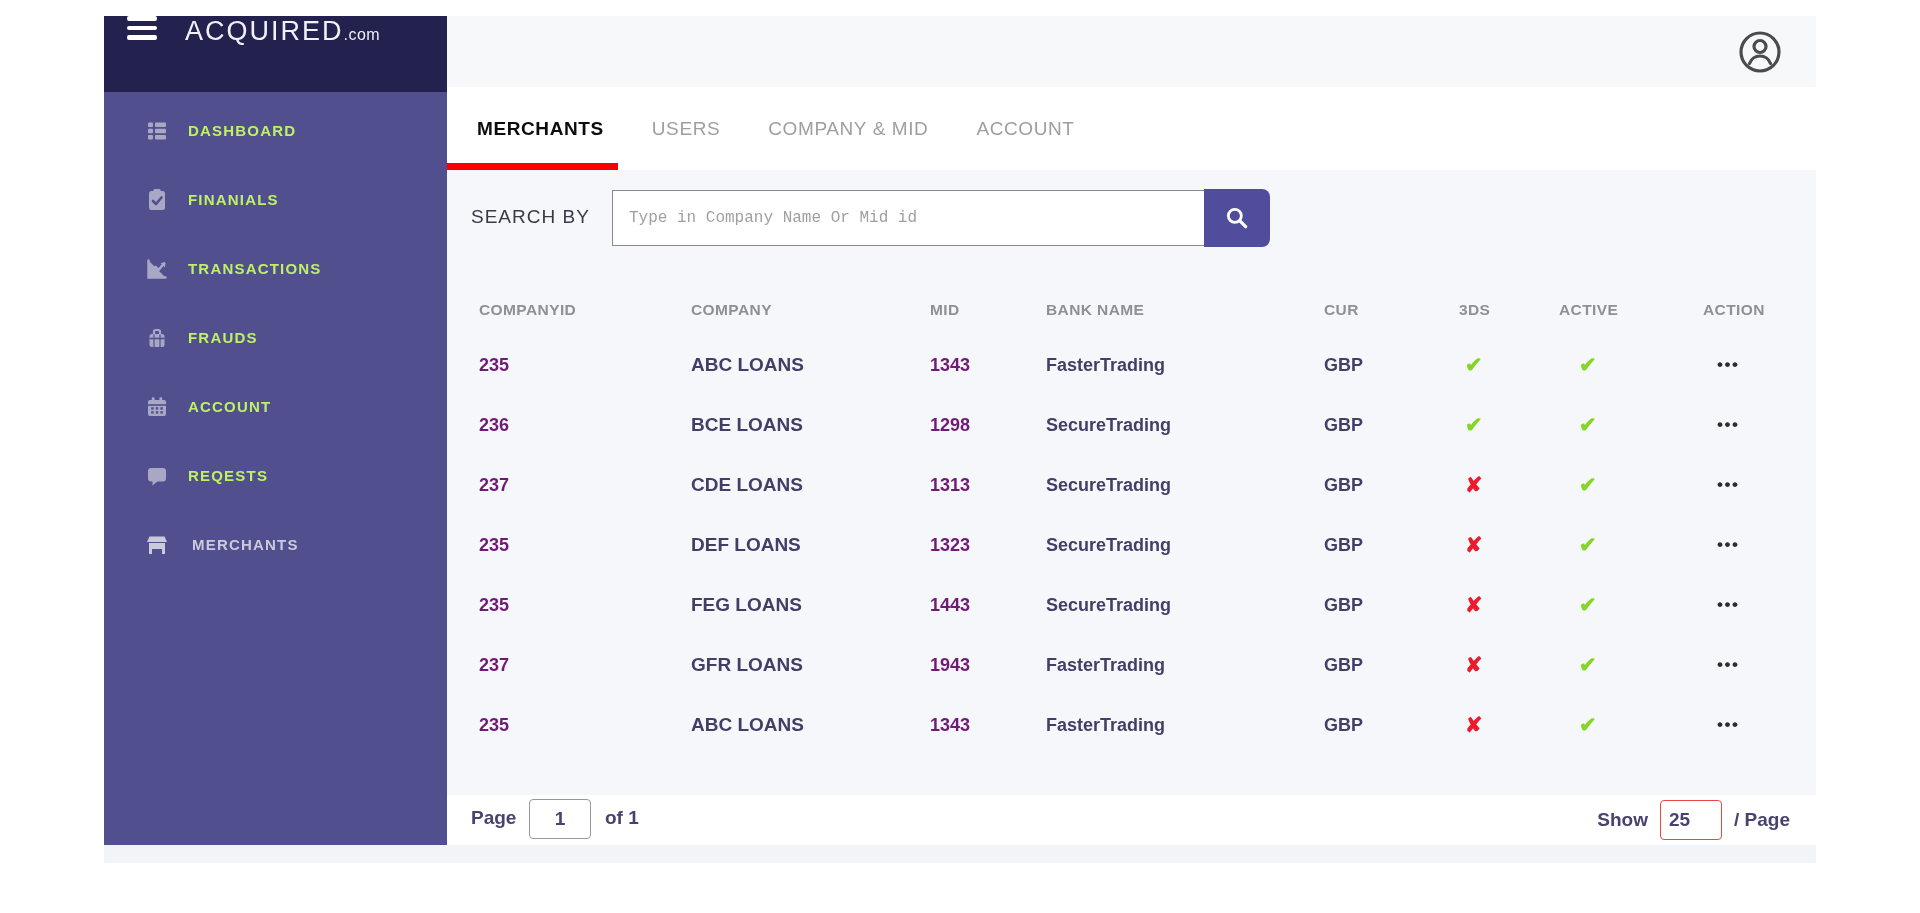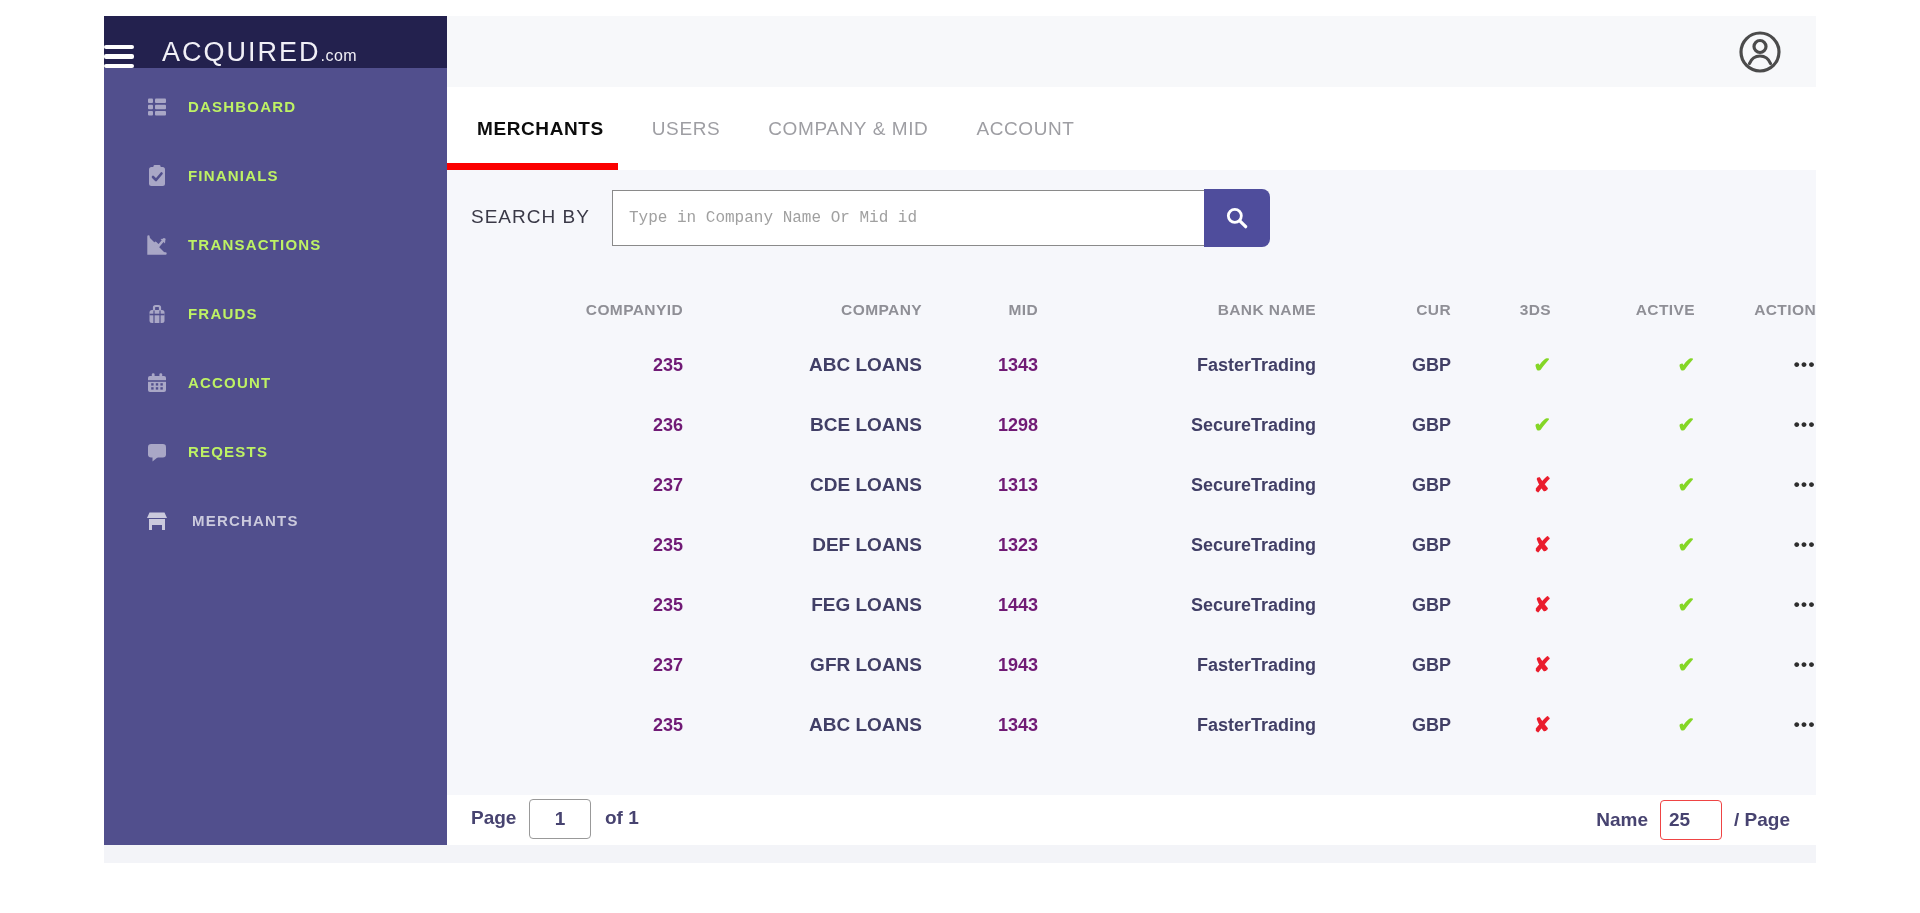--- a/index.html
+++ b/index.html
@@ -2,21 +2,21 @@
 <html><head>
 <meta charset="utf-8">
 <style>
   * { margin:0; padding:0; box-sizing:border-box; }
   html,body { width:1920px; height:913px; background:#ffffff; font-family:"Liberation Sans", sans-serif; overflow:hidden; }
 
   .app { position:relative; width:1712px; height:847px; margin:16px 104px 0 104px; background:#ffffff; }
 
   
   .sidebar { position:absolute; left:0; top:0; width:343px; height:829px; background:#514f8d; z-index:2; }
-  .logo-bar { height:52px; background:#23214e; display:flex; align-items:flex-end; }
+  .logo-bar { height:76px; background:#23214e; display:flex; align-items:flex-start; padding-left:23px; }
   .hamburger { width:32px; cursor:pointer; display:flex; flex-direction:column; gap:5px; }
   .hamburger span { display:block; width:30px; height:4.5px; background:#ffffff; border-radius:2px; }
   .logo-text { margin-left:26px; color:#f1f0f7; font-size:27px; font-weight:400; letter-spacing:2px; }
   .logo-text .dotcom { font-size:16px; letter-spacing:0.5px; }
 
   .nav { list-style:none; margin-top:4px; }
   .nav li { height:69px; display:flex; align-items:center; padding-left:40px; cursor:pointer; color:#bef264; }
   .nav li .nav-icon { width:26px; height:26px; flex:0 0 26px; display:flex; align-items:center; justify-content:center; }
   .nav li .nav-icon svg { width:24px; height:24px; fill:#a9a7c6; }
   .nav li .nav-label { margin-left:18px; font-size:15px; font-weight:700; letter-spacing:1.2px; }
@@ -38,21 +38,21 @@
 
   .content { position:absolute; left:0; top:154px; right:0; height:625px; background:#f6f7fb; }
 
   
   .search-label { position:absolute; left:24px; top:36px; font-size:19px; color:#3a3947; letter-spacing:1px; }
   .search-input { position:absolute; left:165px; top:20px; width:593px; height:56px; border:1px solid #8a8a8a; background:#ffffff; padding:0 16px; font-size:16px; color:#333; font-family:Liberation Mono, monospace; outline:none; }
   .search-input::placeholder { color:#a0a0a0; }
   .search-btn { position:absolute; left:757px; top:19px; width:66px; height:58px; background:#4f4d9c; border:none; border-radius:0 8px 8px 0; cursor:pointer; display:flex; align-items:center; justify-content:center; }
 
   
-  .thead, .trow { display:grid; grid-template-columns:212px 239px 116px 278px 135px 100px 144px 1fr; align-items:center; padding-left:24px;text-align:right; }
+  .thead, .trow { display:grid; grid-template-columns:212px 239px 116px 278px 135px 100px 144px 1fr; align-items:center; padding-left:32px; }
   .thead { position:absolute; left:0; right:0; top:115px; height:50px; font-size:15.5px; font-weight:700; letter-spacing:0.4px; color:#8f8f96; }
   .tbody { position:absolute; left:0; right:0; top:165px; }
   .trow { height:60px; }
   .cell-id, .cell-mid { color:#701a75; font-weight:700; font-size:18px; cursor:pointer; }
   .cell-company { color:#413f66; font-weight:800; font-size:19px; }
   .cell-bank, .cell-cur { color:#413f66; font-weight:800; font-size:18px; }
   .status { font-size:21px; font-weight:900; }
   .status[data-status="yes"] { color:#84d626; }
   .status[data-status="yes"]::before { content:"✔"; }
   .status[data-status="no"] { color:#ea1d2d; }
@@ -305,21 +305,21 @@
         </div>
 
       </div>
     </div>
 
     <div class="pagination">
       <span class="pg-text pg-page-label">Page</span>
       <input class="page-input" type="text" value="1" style="">
       <span class="pg-text pg-of-label">of 1</span>
       <div class="show-group">
-        <span>Name</span>
+        <span>Show</span>
         <input class="show-input" type="text" value="25" style="">
         <span>/  Page</span>
       </div>
     </div>
 
   </section>
 
   <div class="footer-band"></div>
 </div>
 

